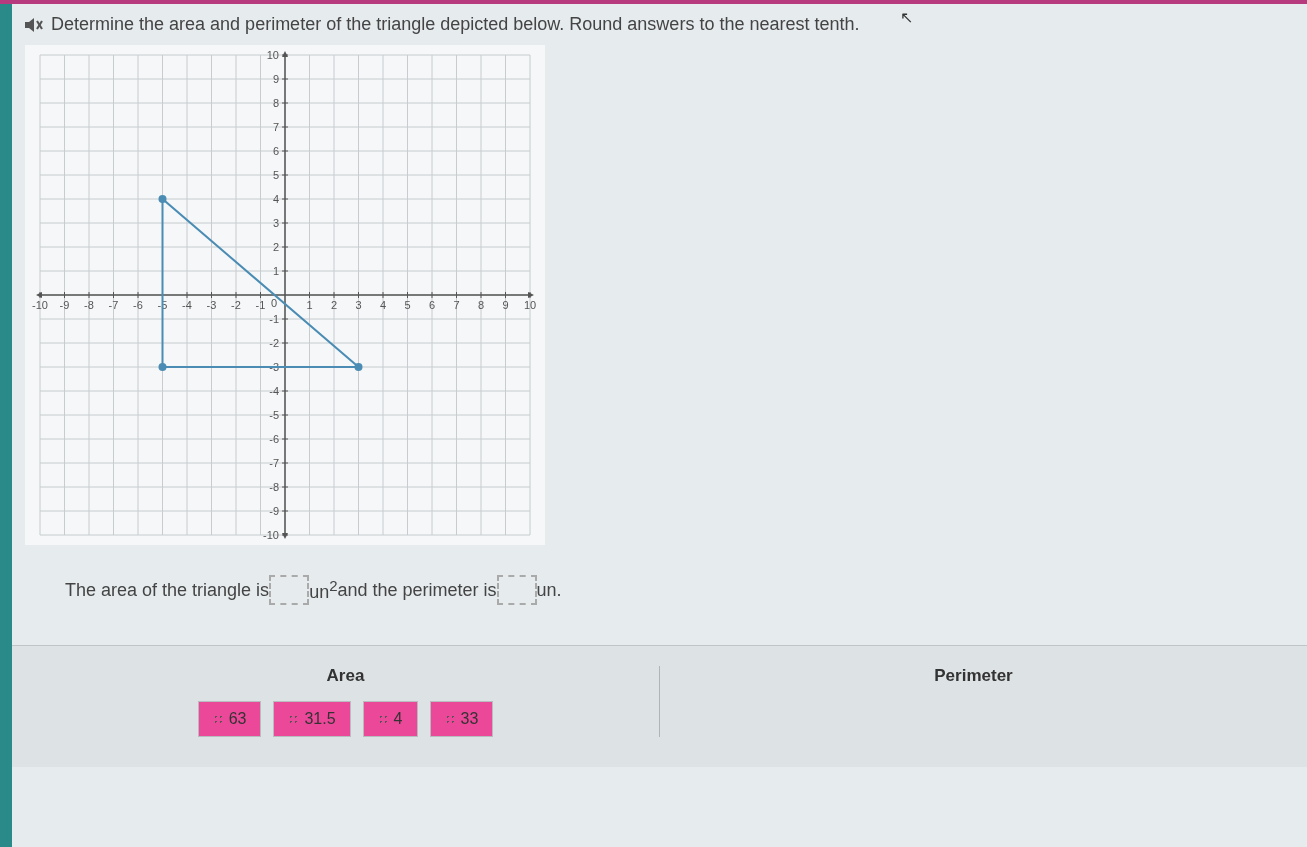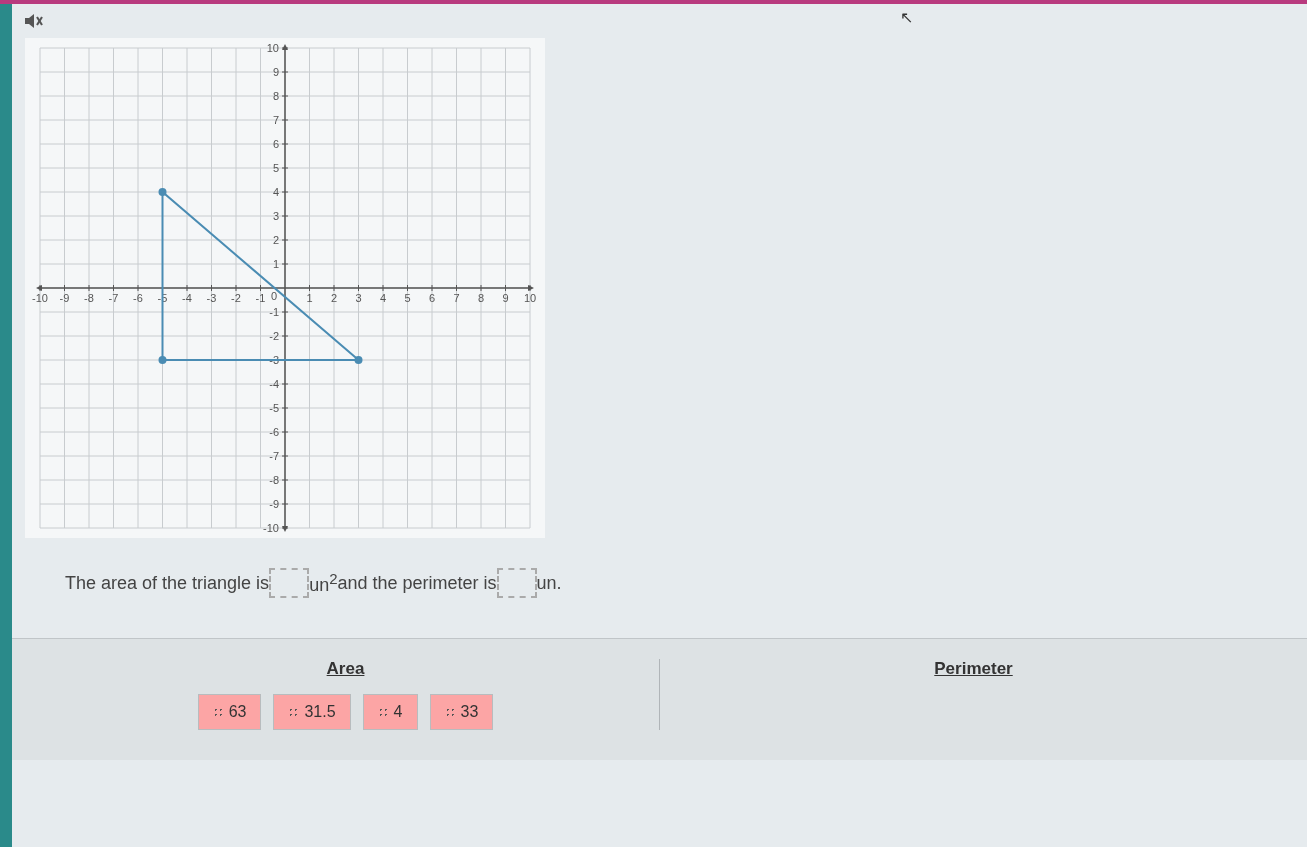--- a/index.html
+++ b/index.html
@@ -88,29 +88,28 @@
     }
     .zone-column {
       flex: 1;
       text-align: center;
     }
     .zone-label {
       font-size: 17px;
       font-weight: bold;
       color: #333;
       margin-bottom: 15px;
-      text-decoration: underline;
     }
     .tiles-row {
       display: flex;
       justify-content: center;
       gap: 12px;
     }
     .tile {
-      background: #fca5a5;
+      background: #ec4899;
       border: 1px solid #b8bcbe;
       padding: 8px 14px;
       font-size: 16px;
       color: #333;
       cursor: move;
       display: flex;
       align-items: center;
       gap: 6px;
     }
     .grip {
@@ -145,20 +144,21 @@
 <div class="content">
 
   <div class="question-row">
     <span class="audio-icon">
       <svg width="18" height="14" viewBox="0 0 18 14">
         <path d="M0 4 L4 4 L9 0 L9 14 L4 10 L0 10 Z" fill="#555"></path>
         <line x1="12" y1="3" x2="17" y2="11" stroke="#555" stroke-width="2"></line>
         <line x1="17" y1="3" x2="12" y2="11" stroke="#555" stroke-width="2"></line>
       </svg>
     </span>
+    <span class="question-text">Determine the area and perimeter of the triangle depicted below. Round answers to the nearest tenth.</span>
   </div>
 
   <div class="graph-container">
     <svg class="graph-svg" id="graph-svg" viewBox="0 0 520 500">
         <line x1="15" y1="490" x2="15" y2="10" class="grid-line"></line>
         <line x1="39.5" y1="490" x2="39.5" y2="10" class="grid-line"></line>
         <line x1="64" y1="490" x2="64" y2="10" class="grid-line"></line>
         <line x1="88.5" y1="490" x2="88.5" y2="10" class="grid-line"></line>
         <line x1="113" y1="490" x2="113" y2="10" class="grid-line"></line>
         <line x1="137.5" y1="490" x2="137.5" y2="10" class="grid-line"></line>

